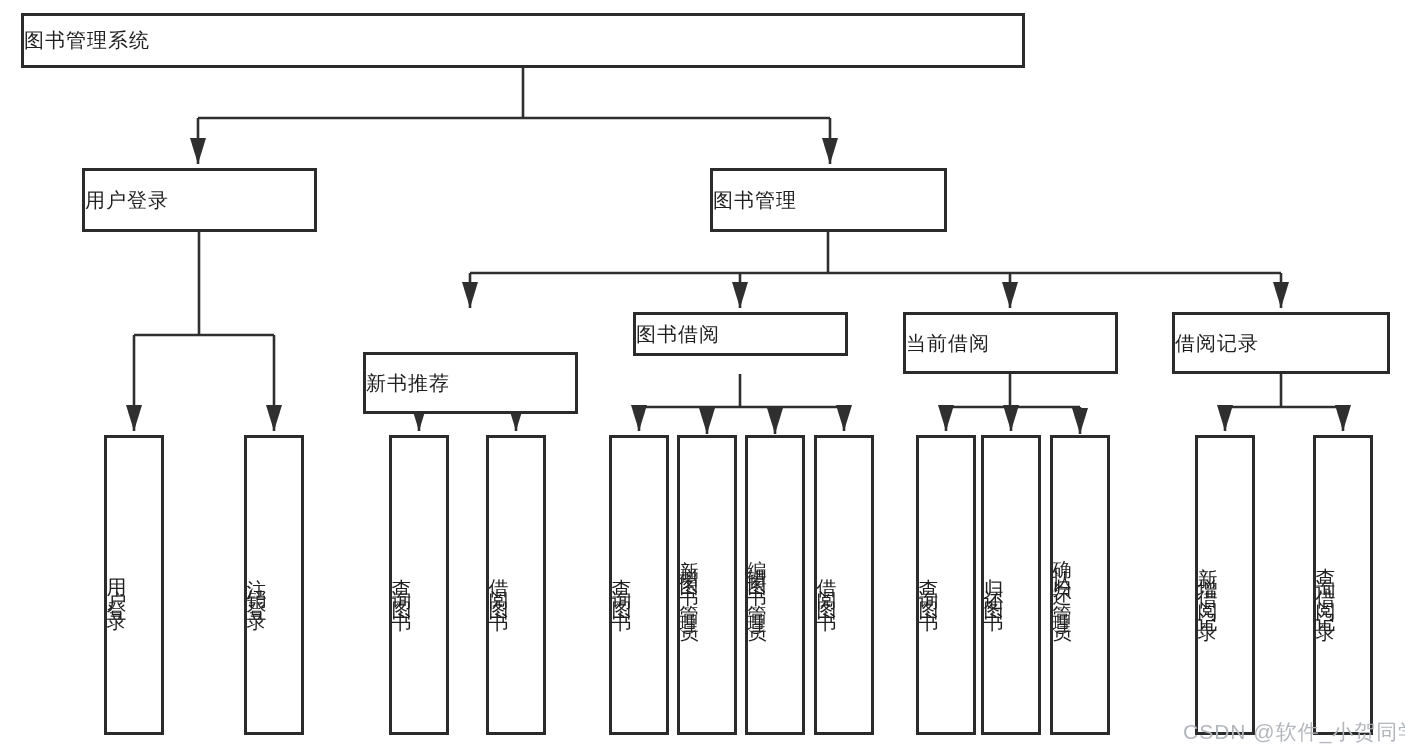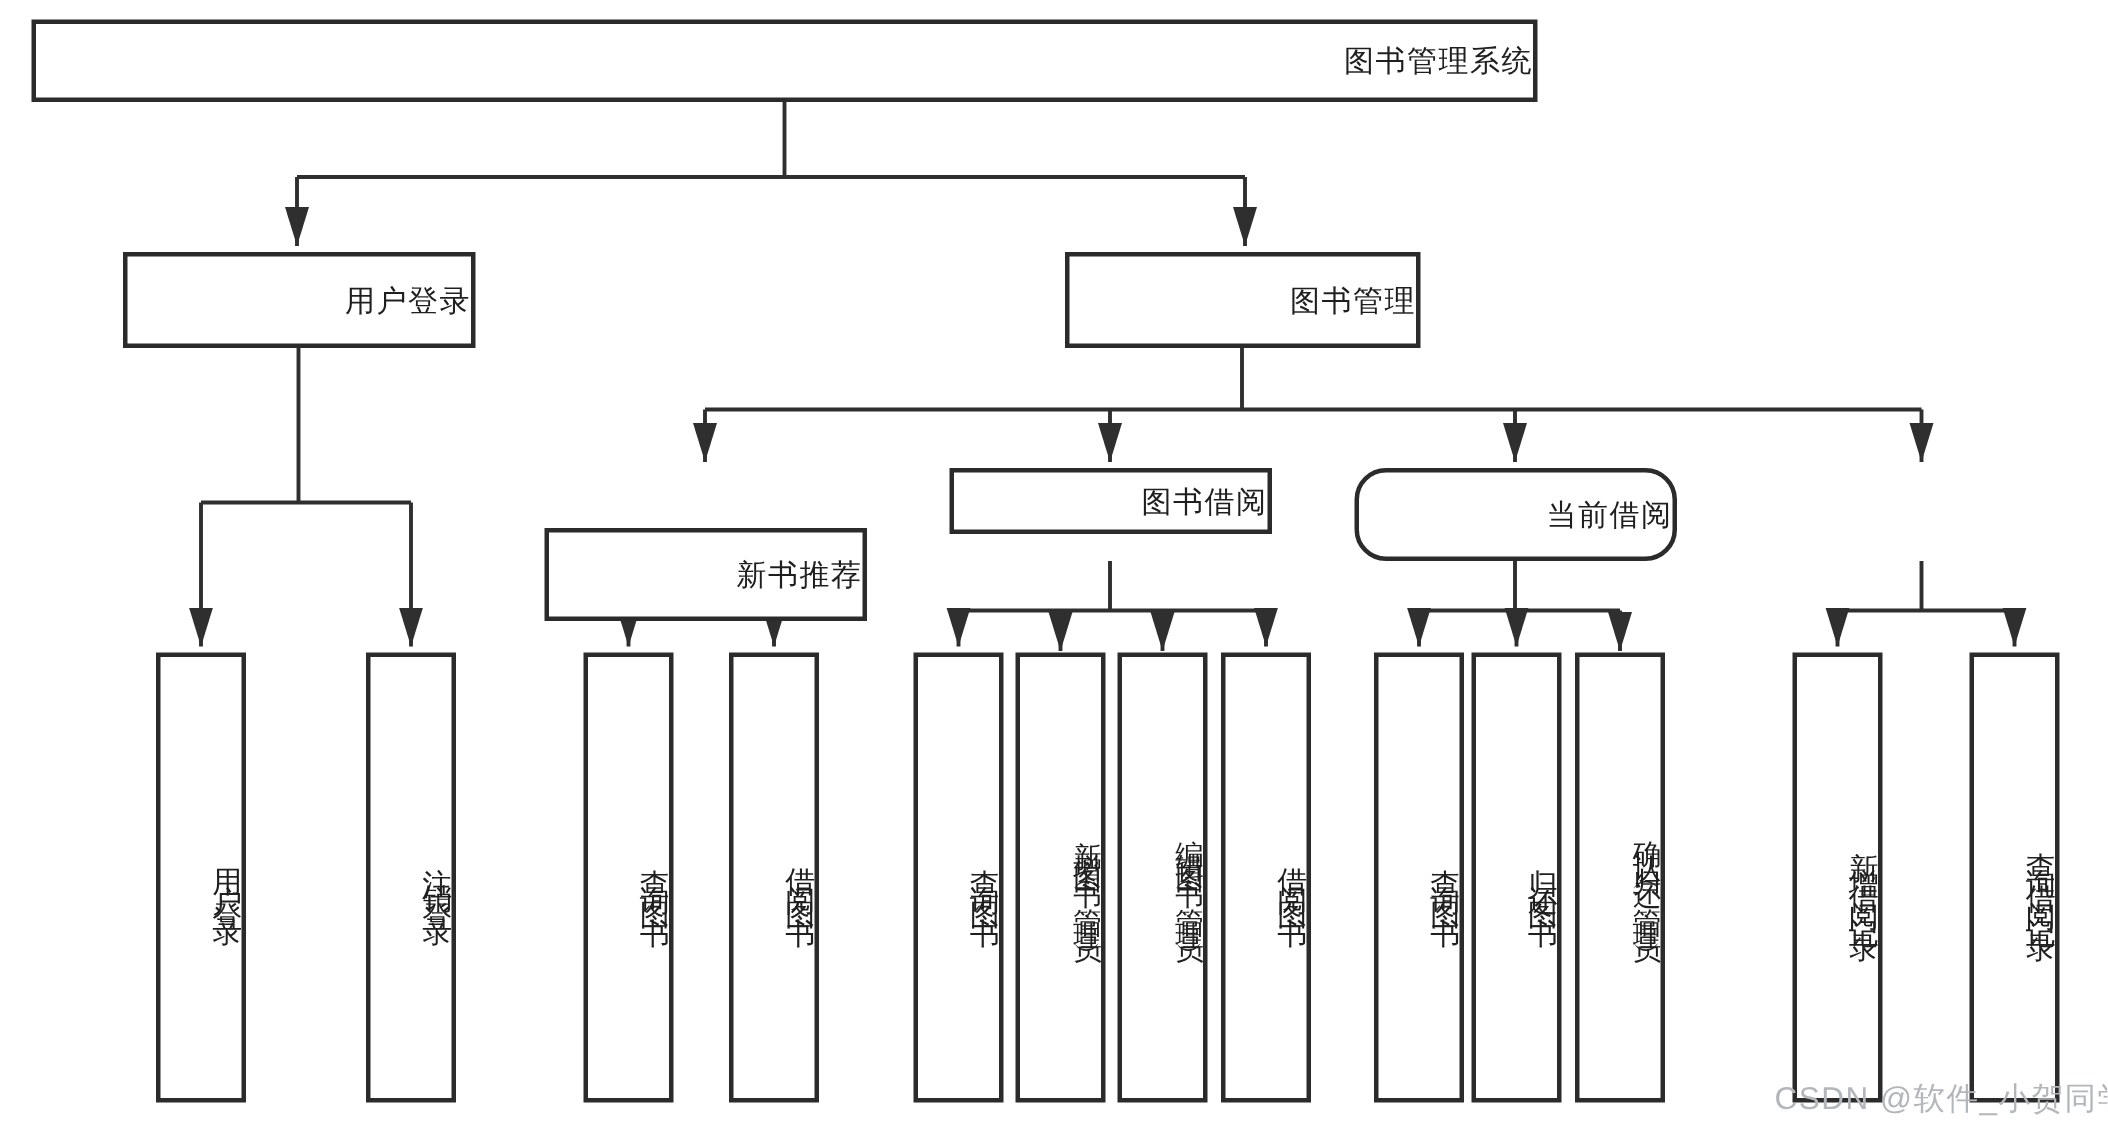--- a/index.html
+++ b/index.html
@@ -5,21 +5,21 @@
   html,body{margin:0;padding:0;}
   body{
     width:1405px;height:747px;position:relative;background:#ffffff;
     font-family:"Liberation Sans","DejaVu Sans",sans-serif;color:#1f1f1f;
     overflow:hidden;
   }
   .stage{position:absolute;inset:0;}
   svg.wires{position:absolute;left:0;top:0;pointer-events:none;}
   .box{
     position:absolute;box-sizing:border-box;background:#ffffff;
-    border:3px solid #2b2b2b;display:flex;align-items:center;justify-content:flex-end;
+    border:3px solid #2b2b2b;display:flex;align-items:center;justify-content:flex-start;
   }
   .box .lbl{
     font-size:20px;letter-spacing:1px;color:#1f1f1f;white-space:nowrap;
   }
   .leaf{width:60px;top:435px;height:300px;}
   .leaf .lbl{
     writing-mode:vertical-rl;text-orientation:mixed;
     font-size:20px;line-height:1;letter-spacing:11px;white-space:nowrap;
   }
   .leaf.long .lbl{letter-spacing:9px;font-size:19px;}
@@ -93,22 +93,25 @@
   <div class="box" style="left:710px;top:168px;width:237px;height:64px;">
     <span class="lbl">图书管理</span>
   </div>
 
   <div class="box" style="left:363px;top:312px;width:215px;height:62px;margin-top:40px;">
     <span class="lbl">新书推荐</span>
   </div>
   <div class="box" style="left:633px;top:312px;width:215px;height:44px;">
     <span class="lbl">图书借阅</span>
   </div>
-  <div class="box" style="left:903px;top:312px;width:215px;height:62px;border-radius:21px;">
+  <div class="box" style="left:903px;top:312px;width:215px;height:62px;">
     <span class="lbl">当前借阅</span>
+  </div>
+  <div class="box" style="left:1172px;top:312px;width:218px;height:62px;">
+    <span class="lbl">借阅记录</span>
   </div>
 
   <div class="box leaf" style="left:104px;">
     <span class="lbl">用户登录</span>
   </div>
   <div class="box leaf" style="left:244px;">
     <span class="lbl">注销登录</span>
   </div>
 
   <div class="box leaf" style="left:389px;">

